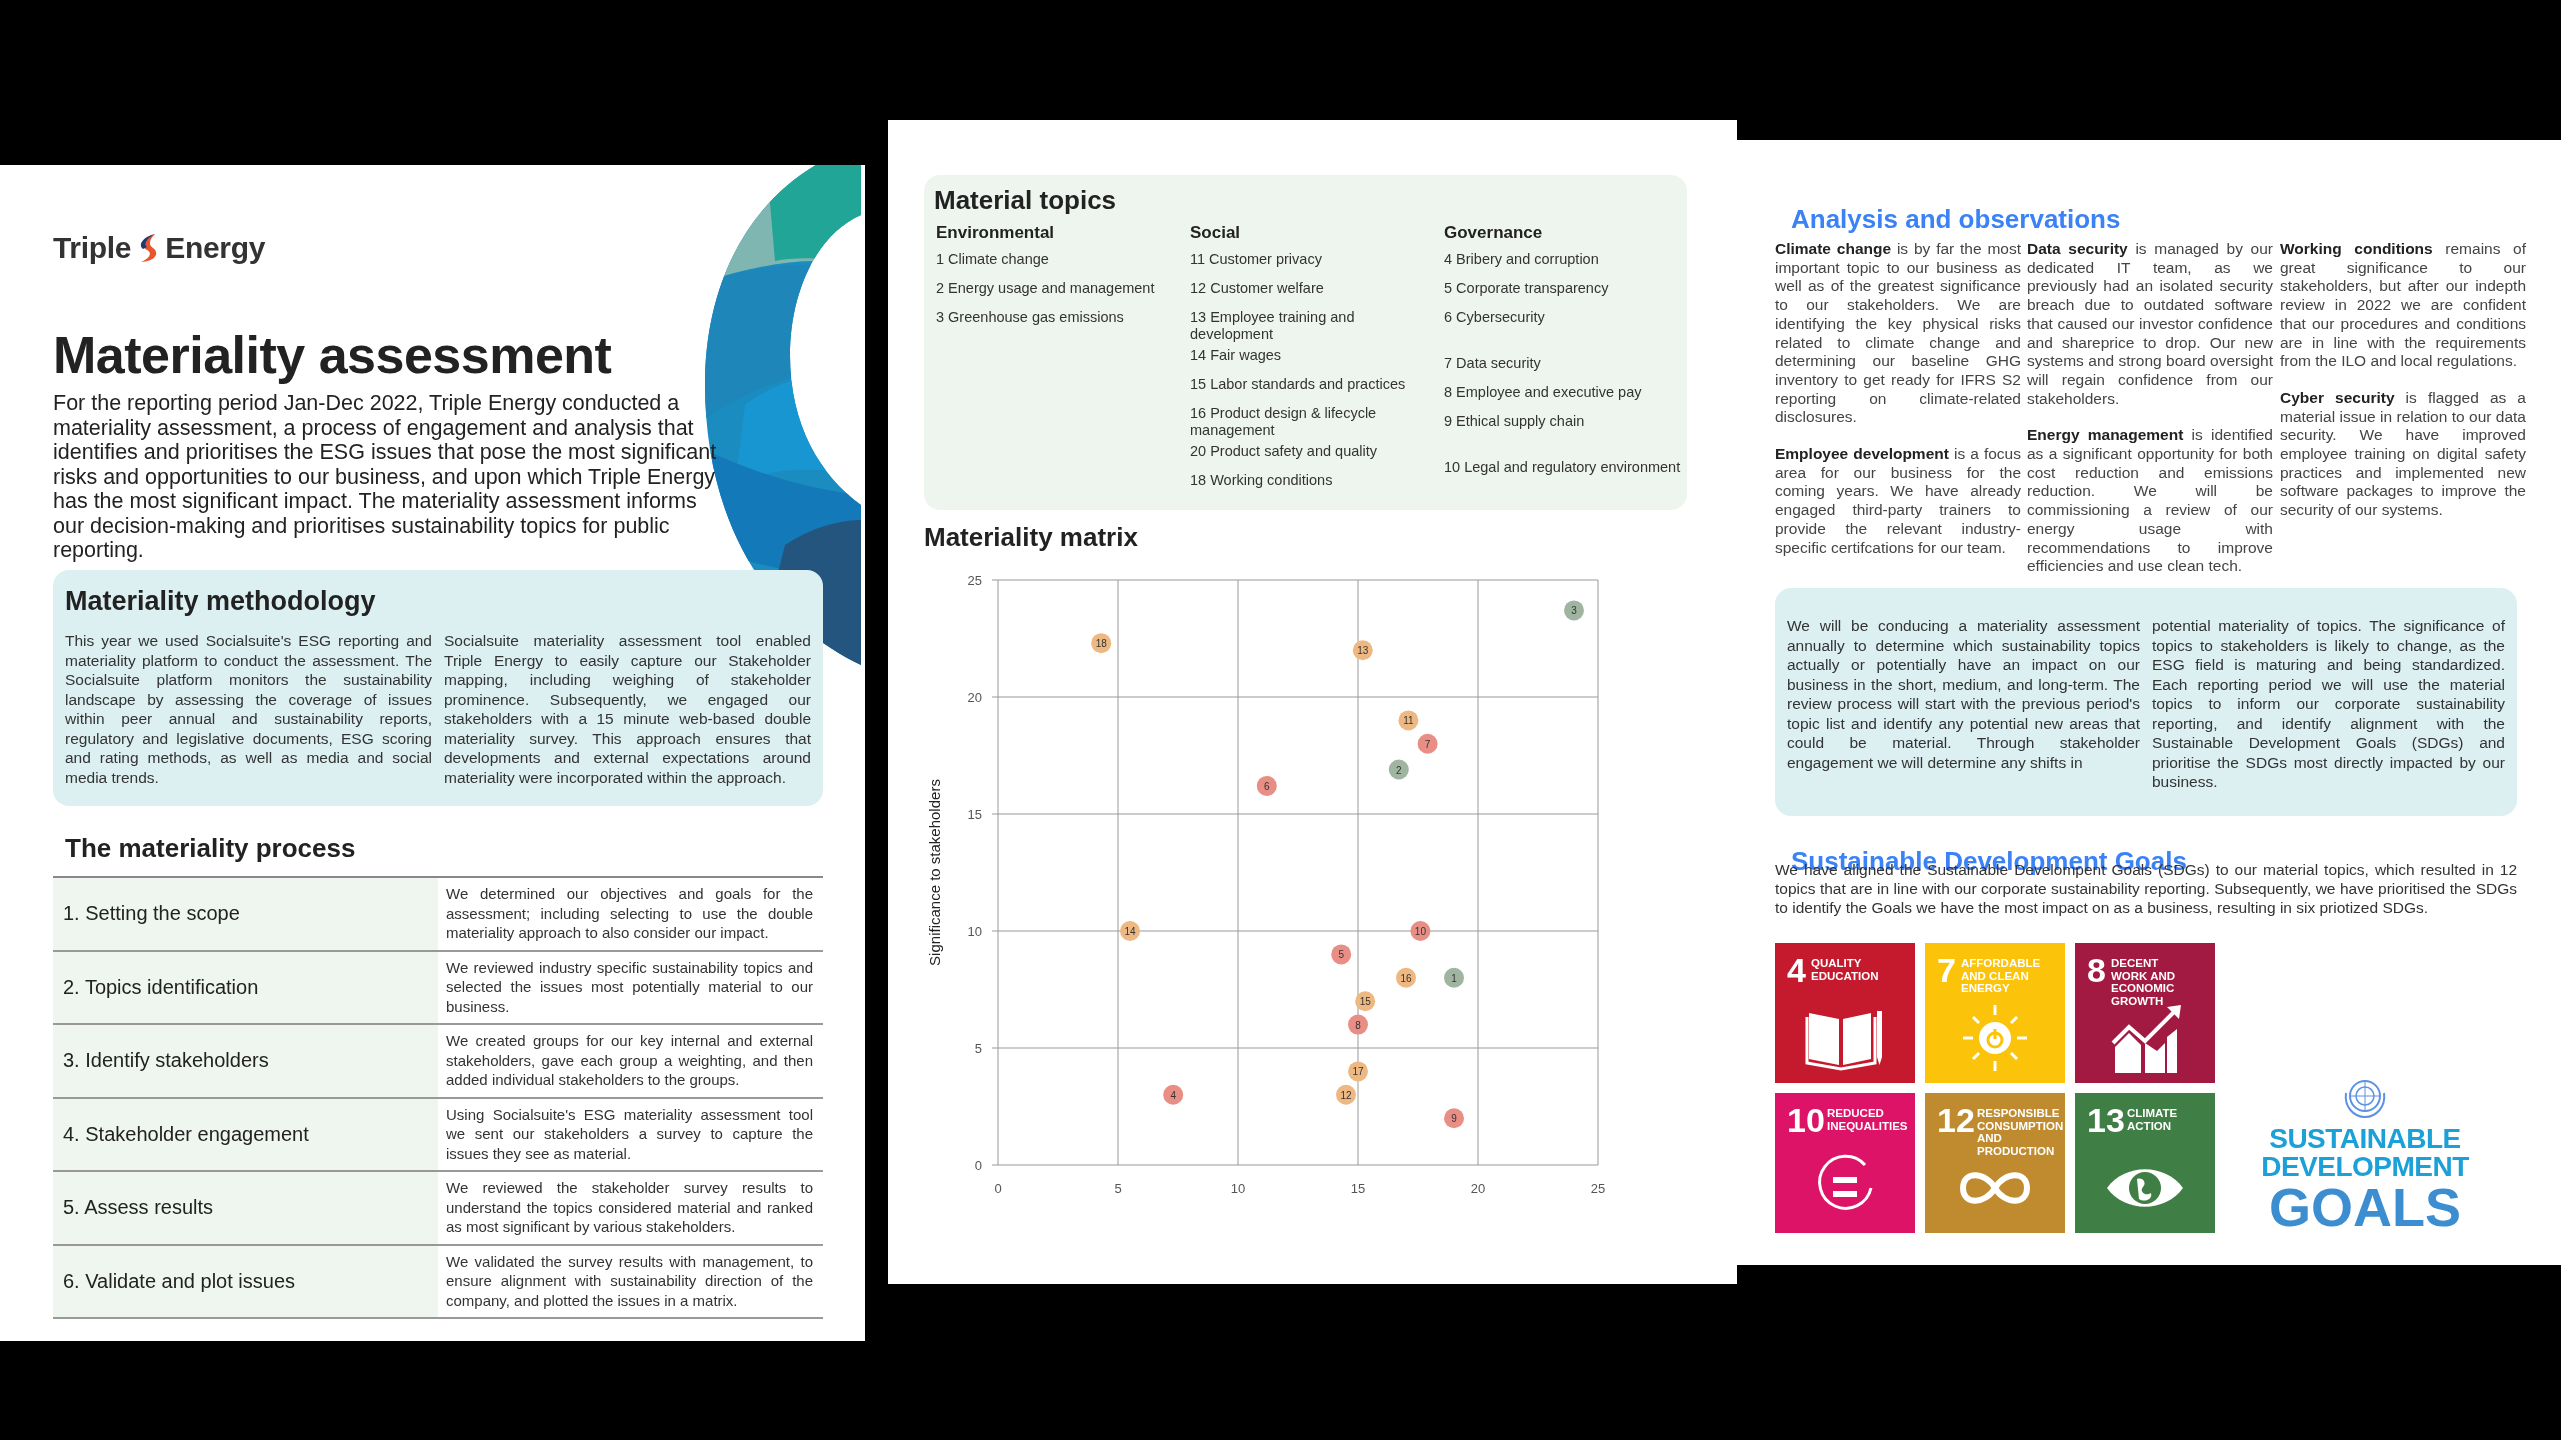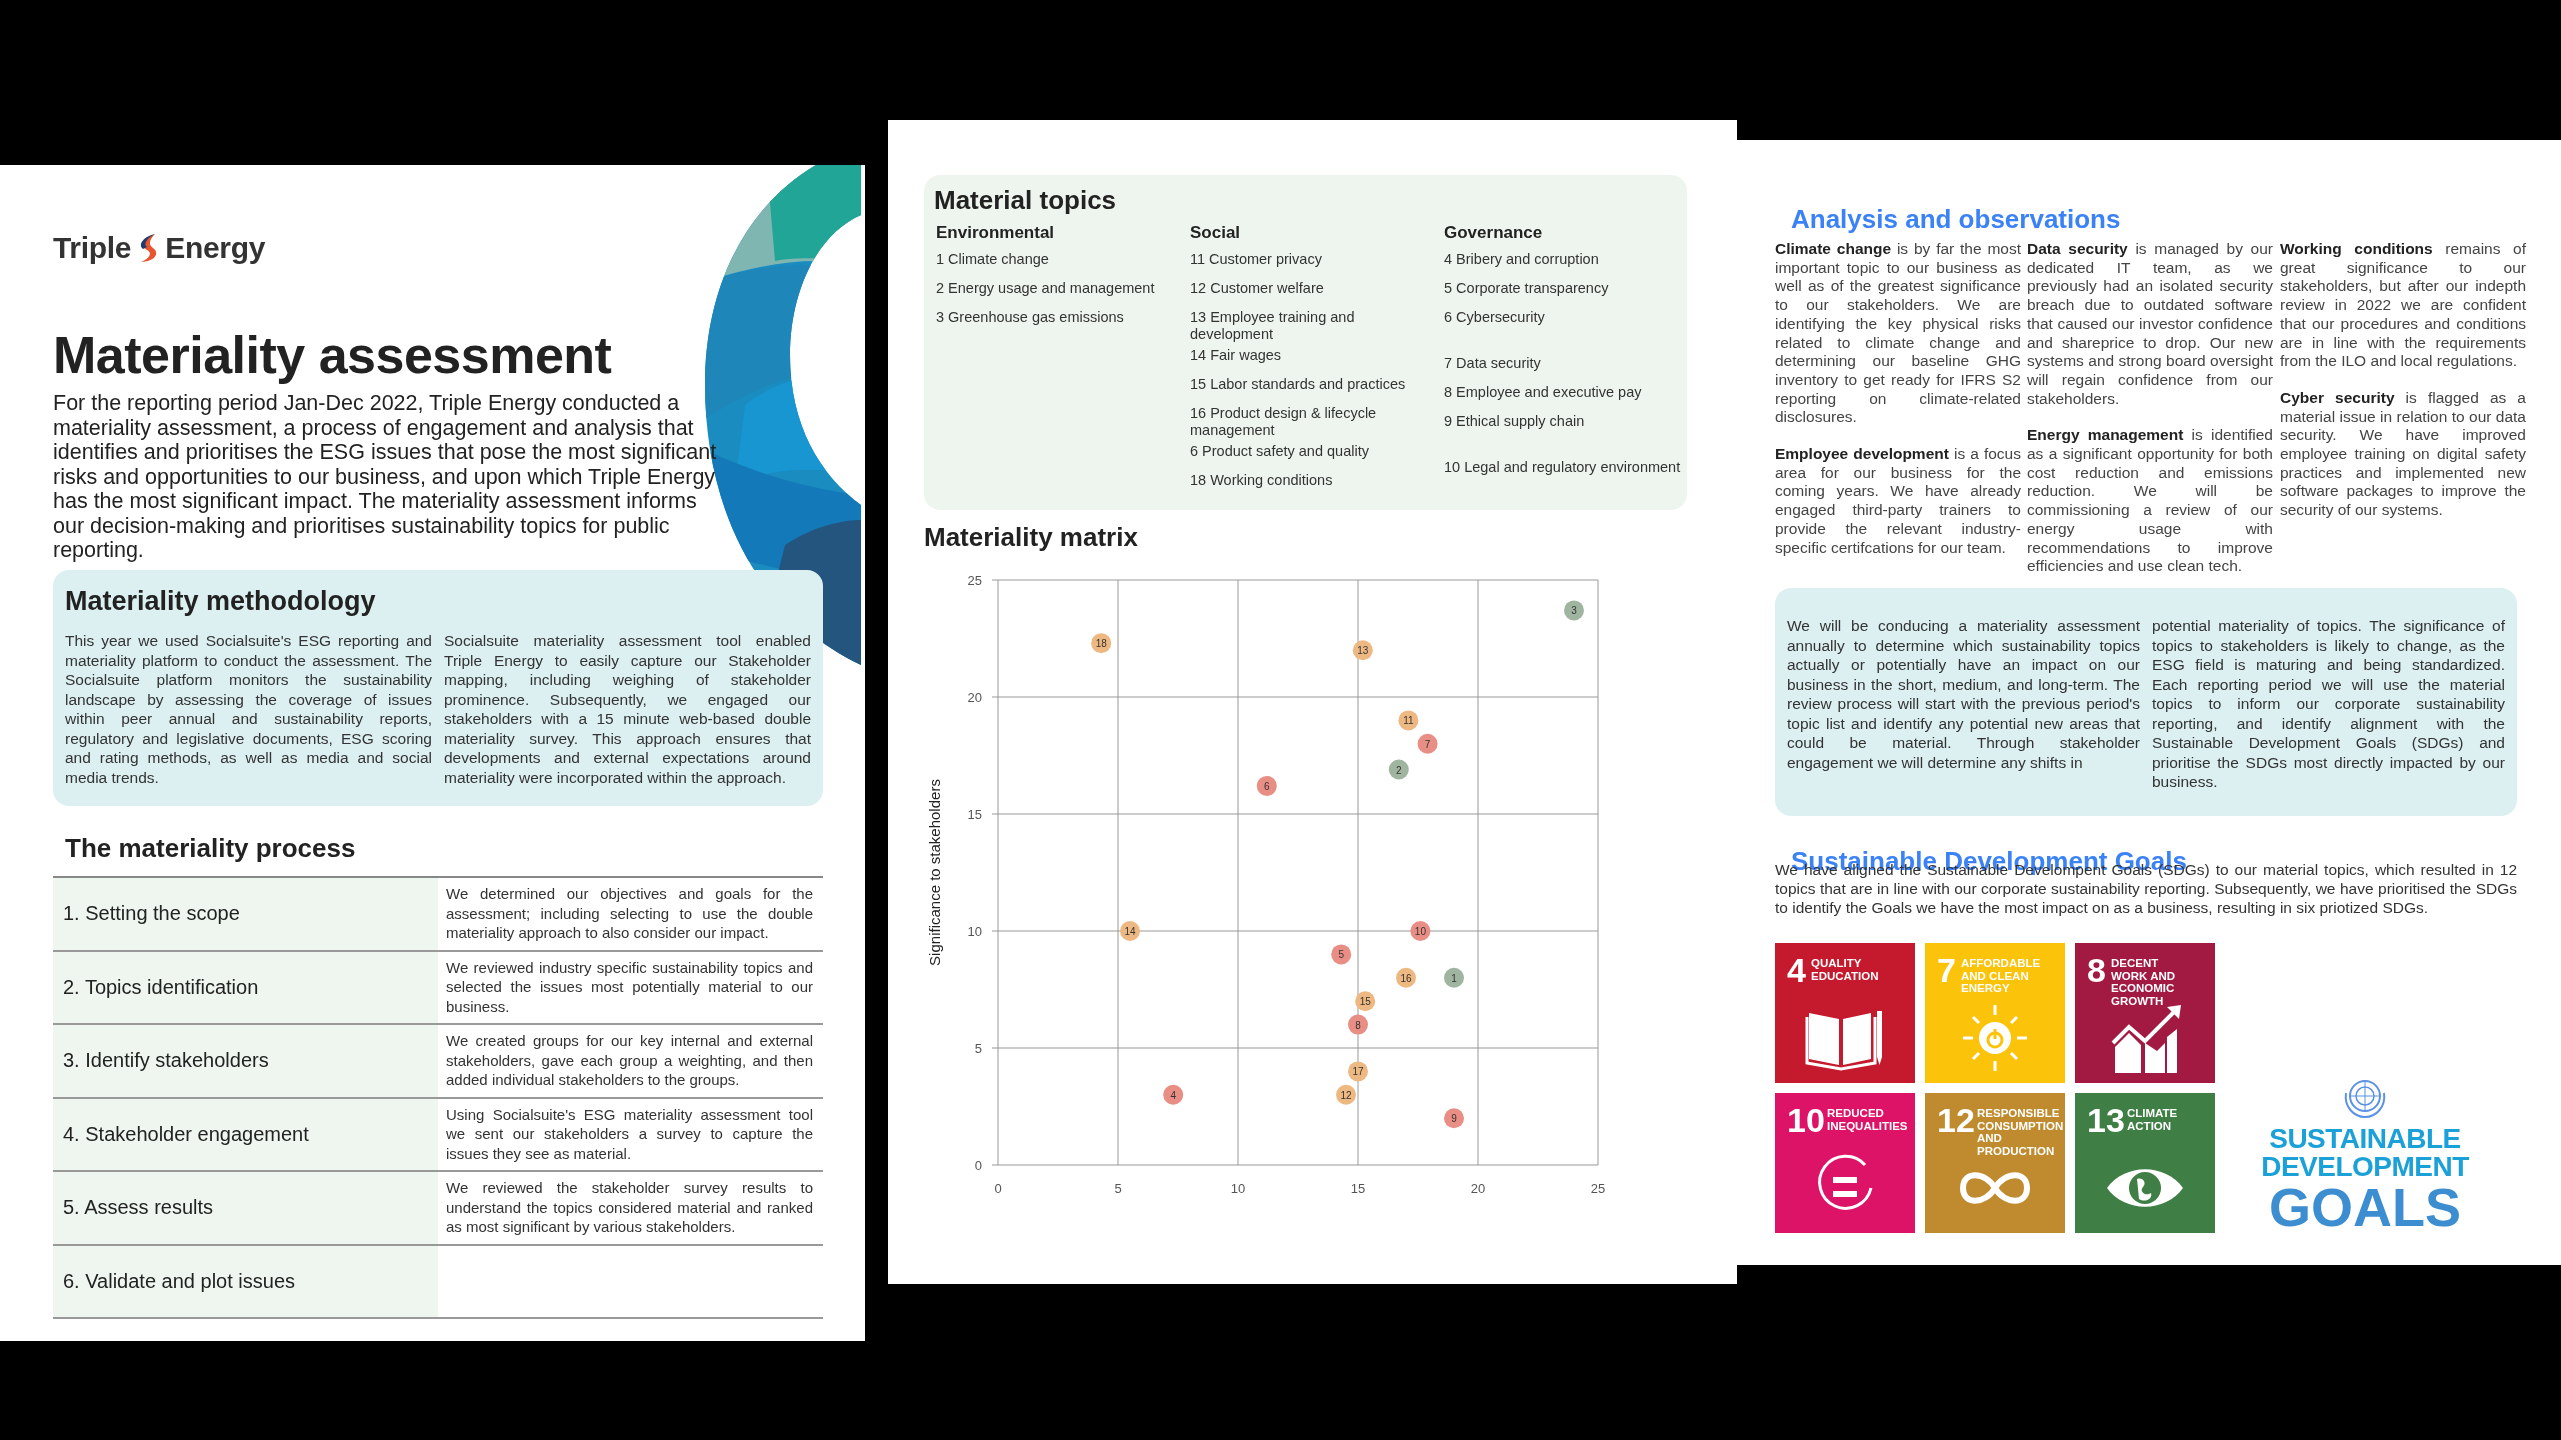--- a/index.html
+++ b/index.html
@@ -112,20 +112,21 @@
     <div class="proc-row">
         <div class="proc-step">4. Stakeholder engagement</div>
         <div class="proc-desc">Using Socialsuite's ESG materiality assessment tool we sent our stakeholders a survey to capture the issues they see as material.</div>
       </div>
     <div class="proc-row">
         <div class="proc-step">5. Assess results</div>
         <div class="proc-desc">We reviewed the stakeholder survey results to understand the topics considered material and ranked as most significant by various stakeholders.</div>
       </div>
     <div class="proc-row">
         <div class="proc-step">6. Validate and plot issues</div>
+        <div class="proc-desc">We validated the survey results with management, to ensure alignment with sustainability direction of the company, and plotted the issues in a matrix.</div>
       </div>
   </div>
 </div>
 
 <div class="page" id="p2">
   <div id="topics">
     <h2>Material topics</h2>
     <div class="tcol" style="left:12px">
       <h3>Environmental</h3>
       <div class="titem">1 Climate change</div>
@@ -133,21 +134,21 @@
       <div class="titem">3 Greenhouse gas emissions</div>
     </div>
     <div class="tcol" style="left:266px">
       <h3>Social</h3>
       <div class="titem">11 Customer privacy</div>
       <div class="titem">12 Customer welfare</div>
       <div class="titem tight" style="width:175px">13 Employee training and development</div>
       <div class="titem">14 Fair wages</div>
       <div class="titem">15 Labor standards and practices</div>
       <div class="titem tight" style="width:200px">16 Product design &amp; lifecycle management</div>
-      <div class="titem">6 Product safety and quality</div>
+      <div class="titem">20 Product safety and quality</div>
       <div class="titem">18 Working conditions</div>
     </div>
     <div class="tcol" style="left:520px">
       <h3>Governance</h3>
       <div class="titem">4 Bribery and corruption</div>
       <div class="titem">5 Corporate transparency</div>
       <div class="titem" style="margin-bottom:29px">6 Cybersecurity</div>
       <div class="titem">7 Data security</div>
       <div class="titem">8 Employee and executive pay</div>
       <div class="titem" style="margin-bottom:29px">9 Ethical supply chain</div>

